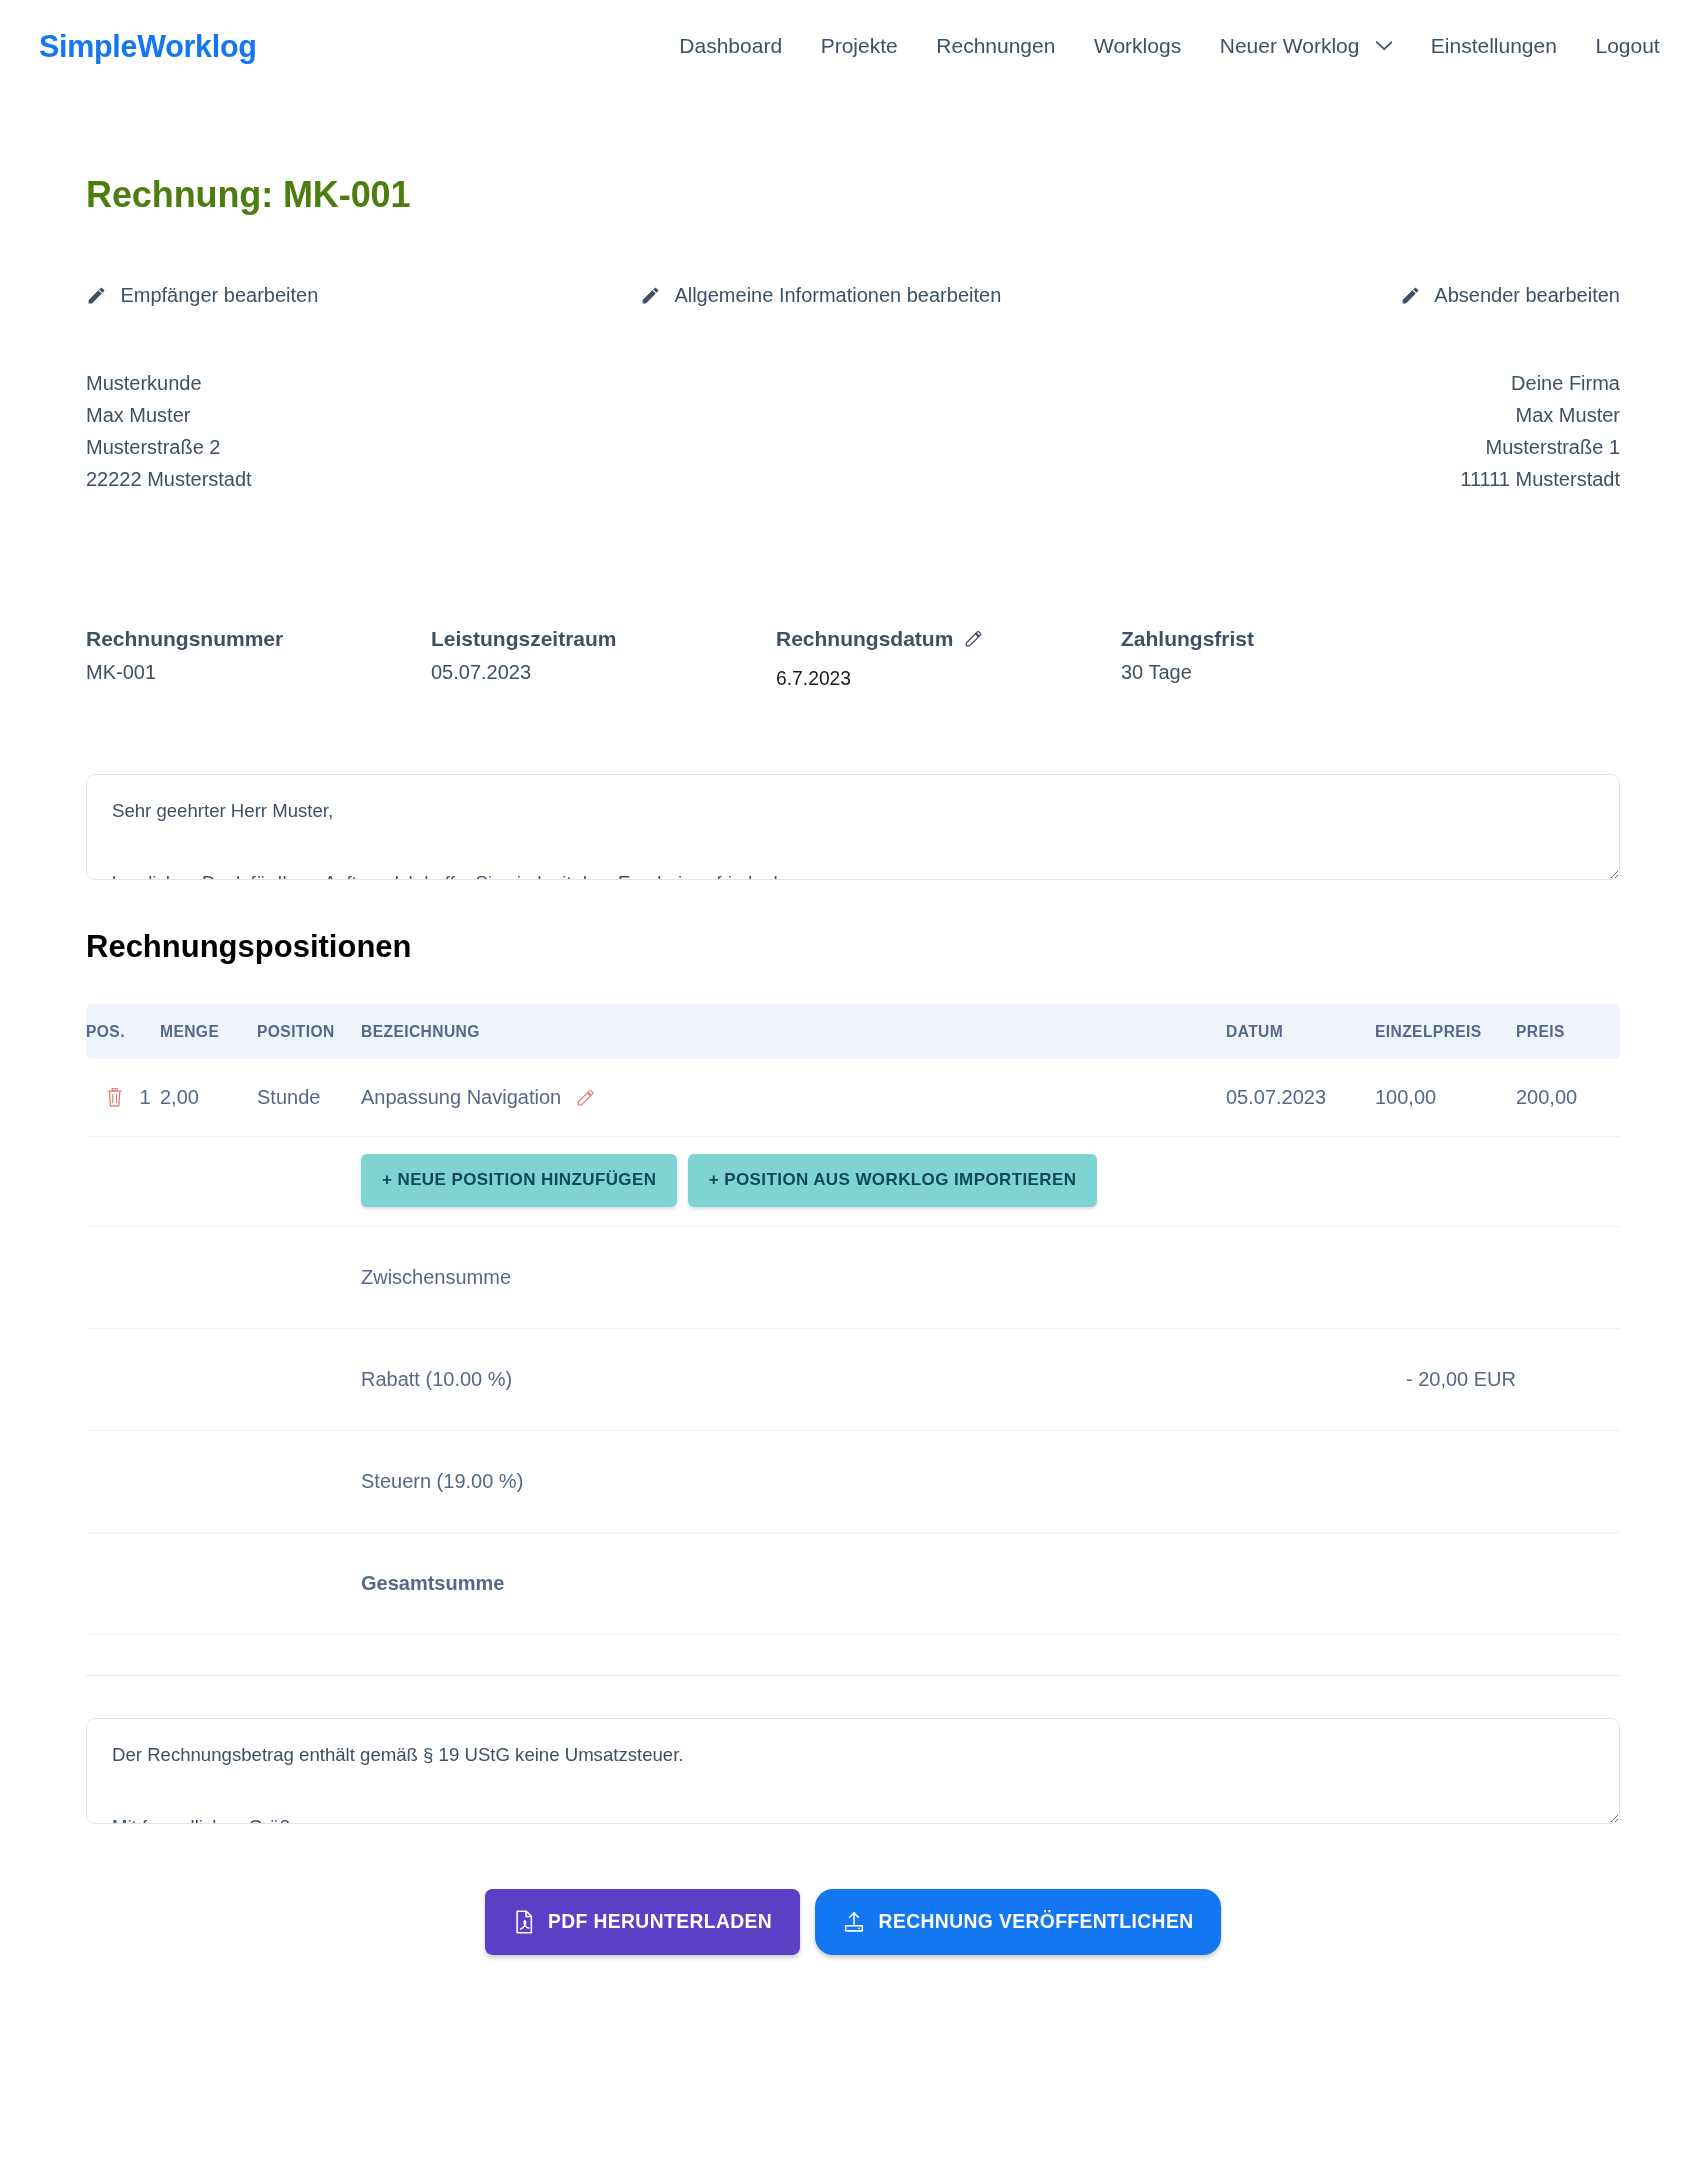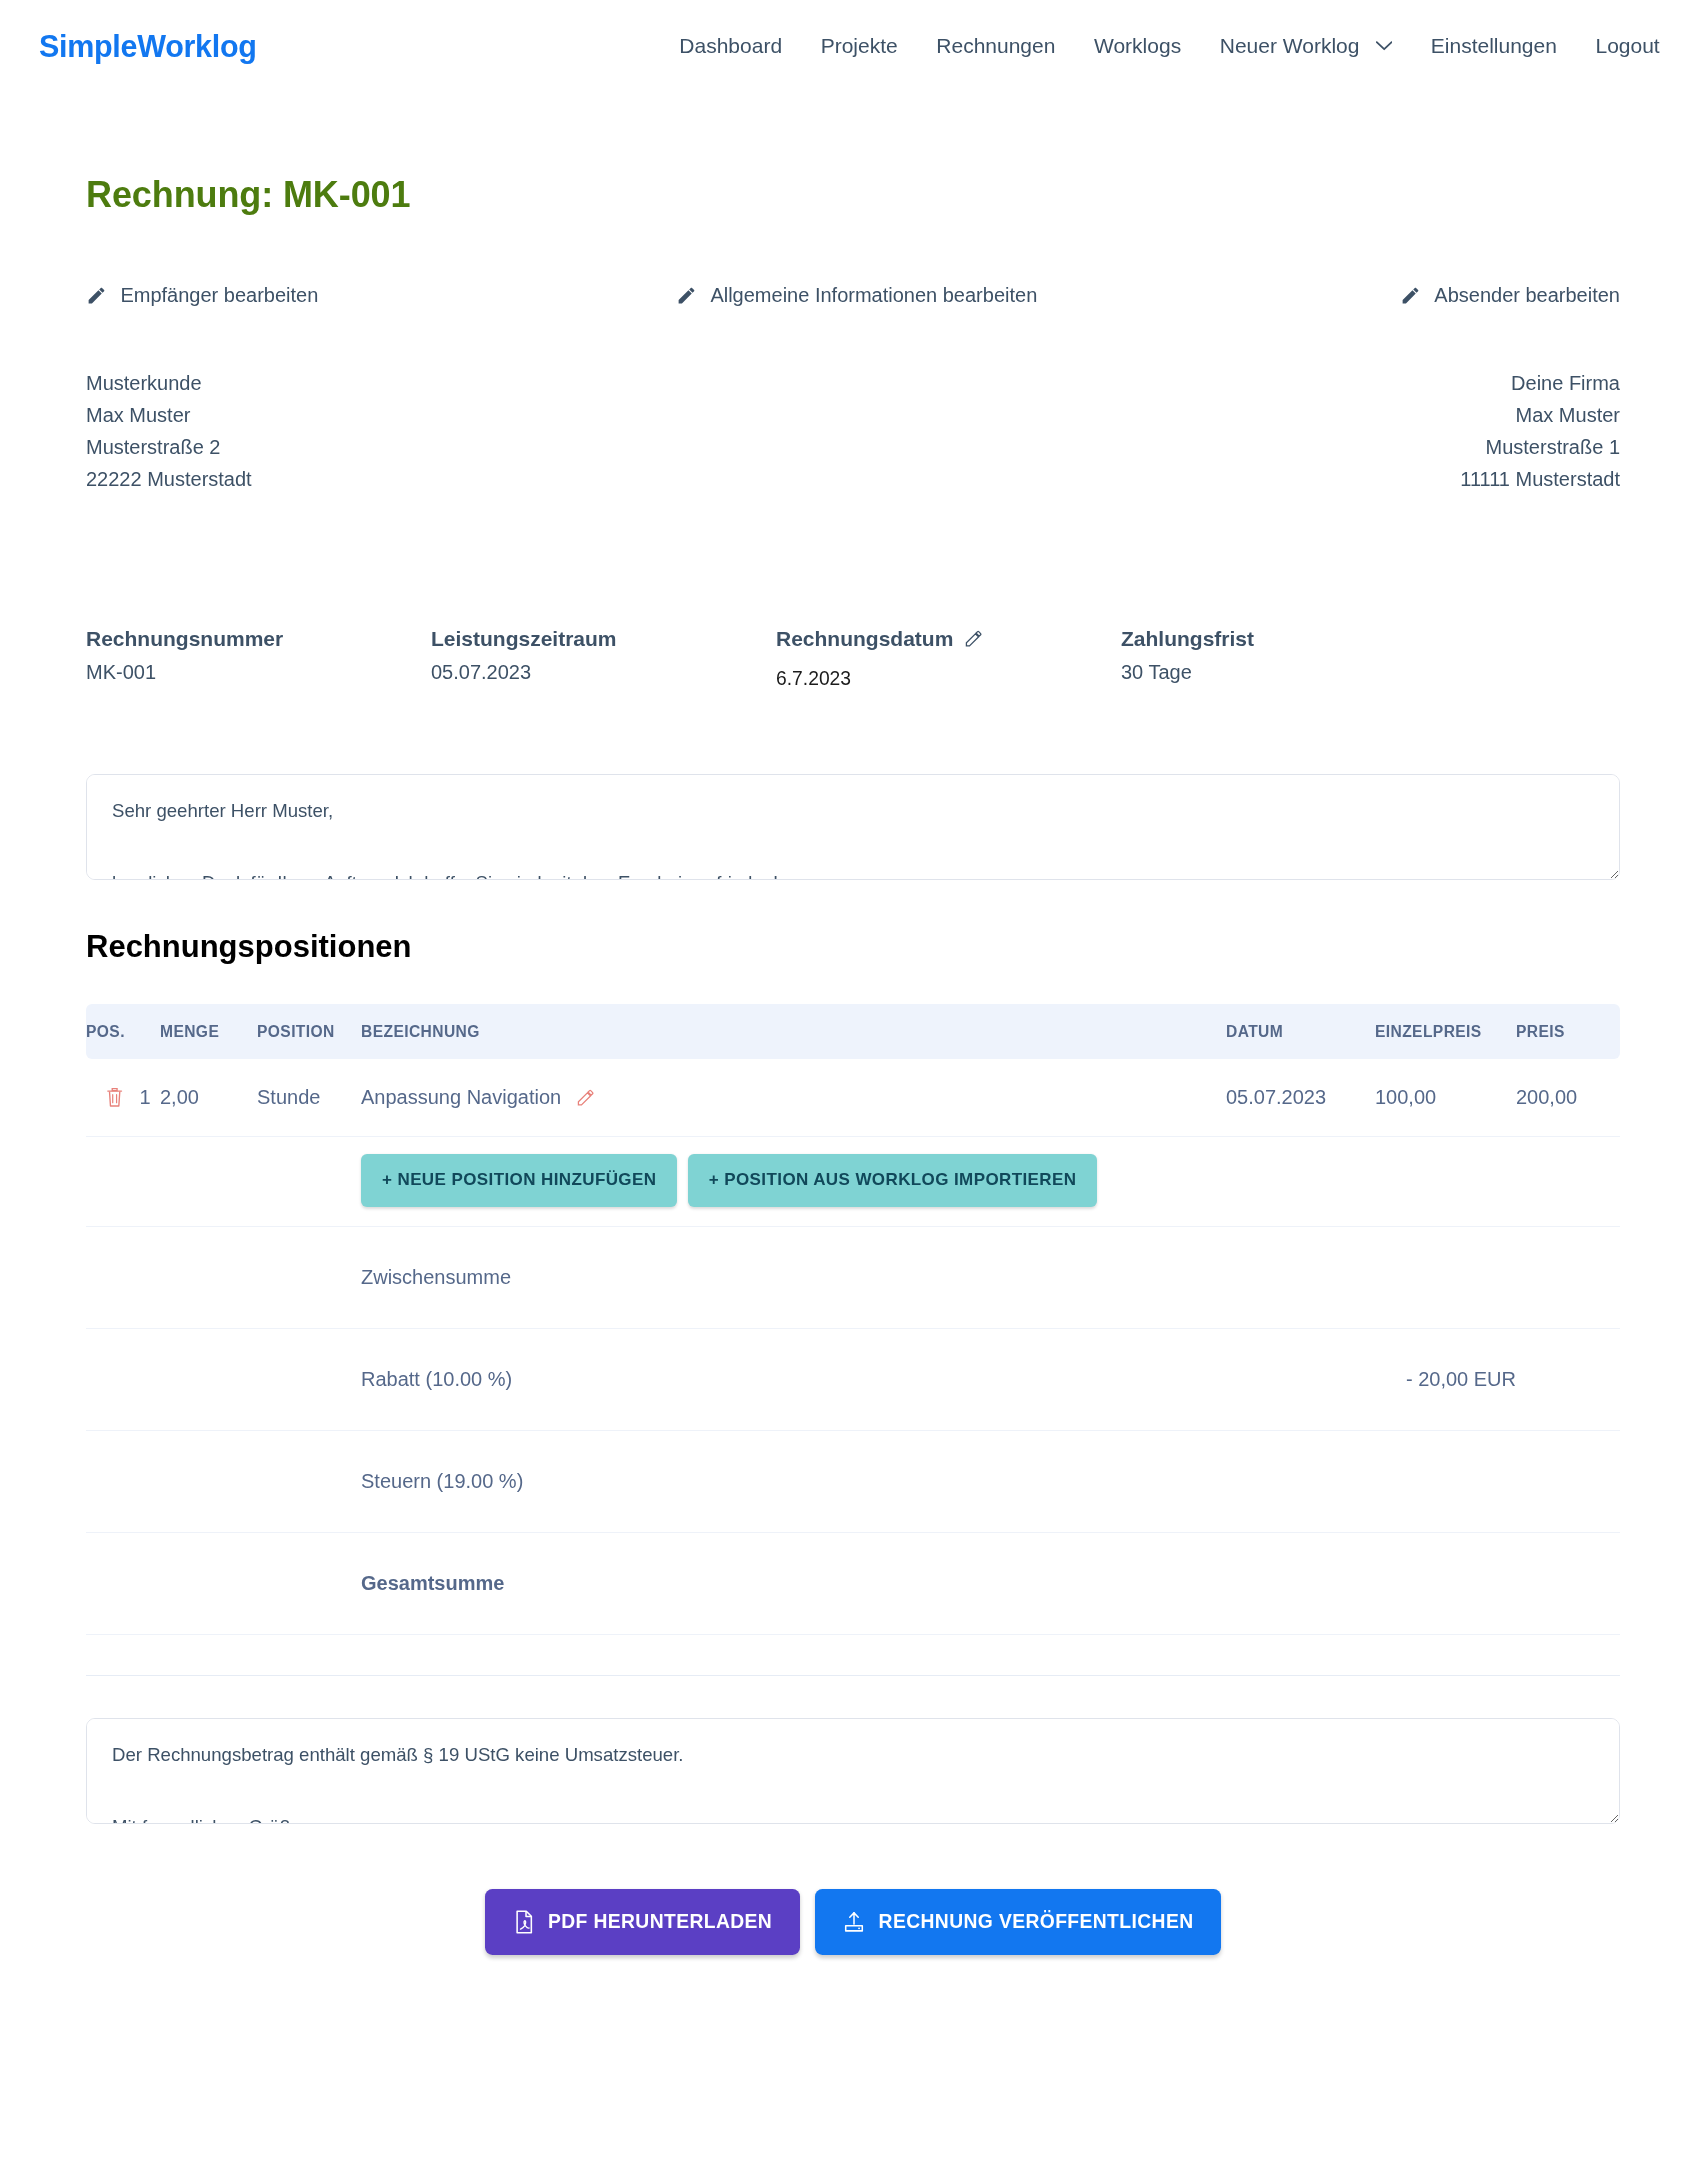--- a/index.html
+++ b/index.html
@@ -86,21 +86,21 @@
   .edit-link {
     display: flex;
     align-items: center;
     gap: 13.4px;
     font-size: 20px;
     color: #3d5166;
     cursor: pointer;
     white-space: nowrap;
   }
   .edit-link.c1 { position:absolute; left: 0; }
-  .edit-link.c2 { position:absolute; left: 590px; }
+  .edit-link.c2 { position:absolute; left: 554px; }
   .edit-link.c3 { position:absolute; right: 0; }
   .pencil { width: 21px; height: 21px; display:inline-block; flex:none;}
   .pencil svg { display:block; }
 
   
   .addr-row {
     display: flex;
     justify-content: space-between;
     font-size: 20px;
     line-height: 32px;
@@ -279,21 +279,21 @@
     font-family: "Liberation Sans", sans-serif;
     font-size: 19.3px;
     font-weight: bold;
     letter-spacing: 0.4px;
     padding: 21px 28px;
     cursor: pointer;
     white-space: nowrap;
     box-shadow: 0 2.2px 4.5px rgba(0,0,0,0.2);
   }
   .btn-pdf     { background: #5b3fc4; color: #ffffff; }
-  .btn-publish { background: #1277f0; color: #ffffff; }
+  .btn-publish { background: #1277f0; color: #ffffff; border-radius: 18px; }
   .bicon { width: 22px; height: 24px; display:inline-block; flex:none;}
   .bicon svg{display:block;}
 </style>
 </head>
 <body>
 
 <div class="navbar">
   <div class="brand">SimpleWorklog</div>
   <div class="nav-links">
     <span class="nav-link">Dashboard</span>

